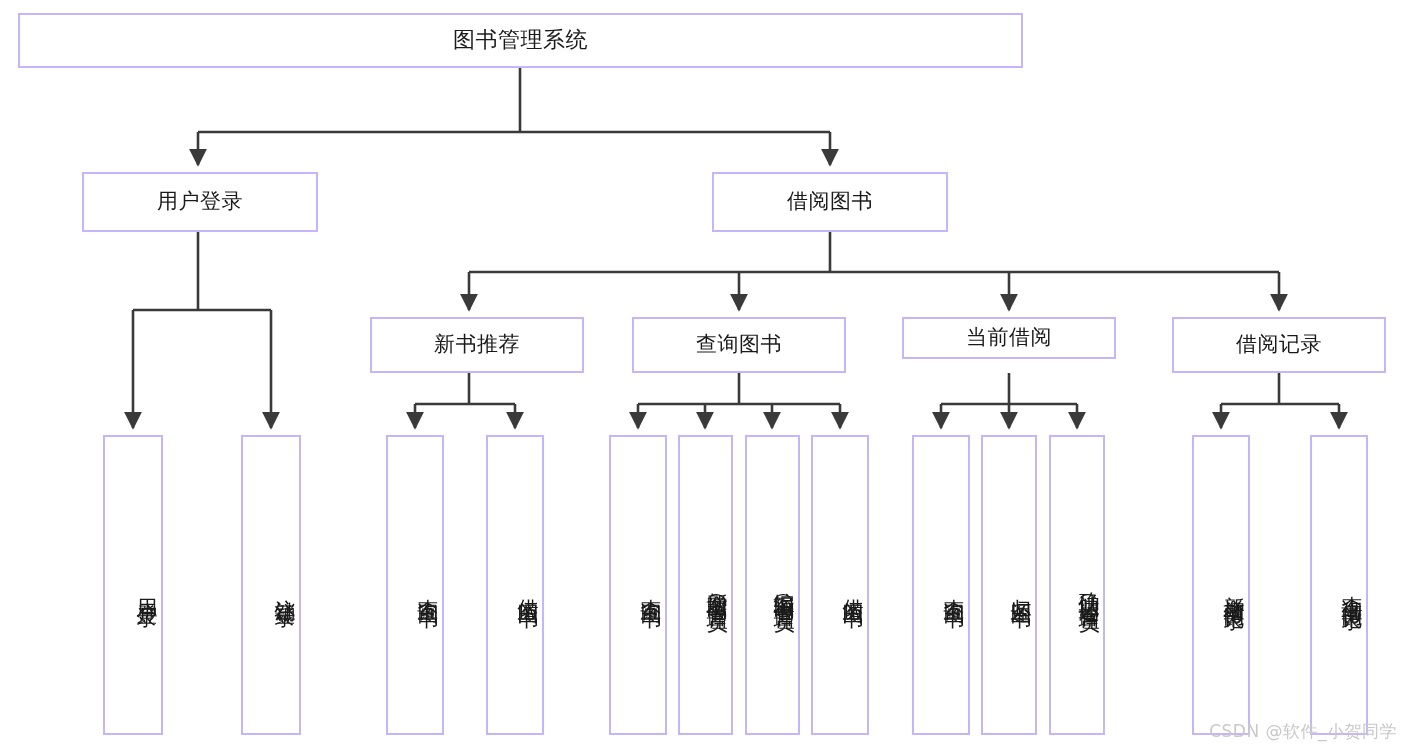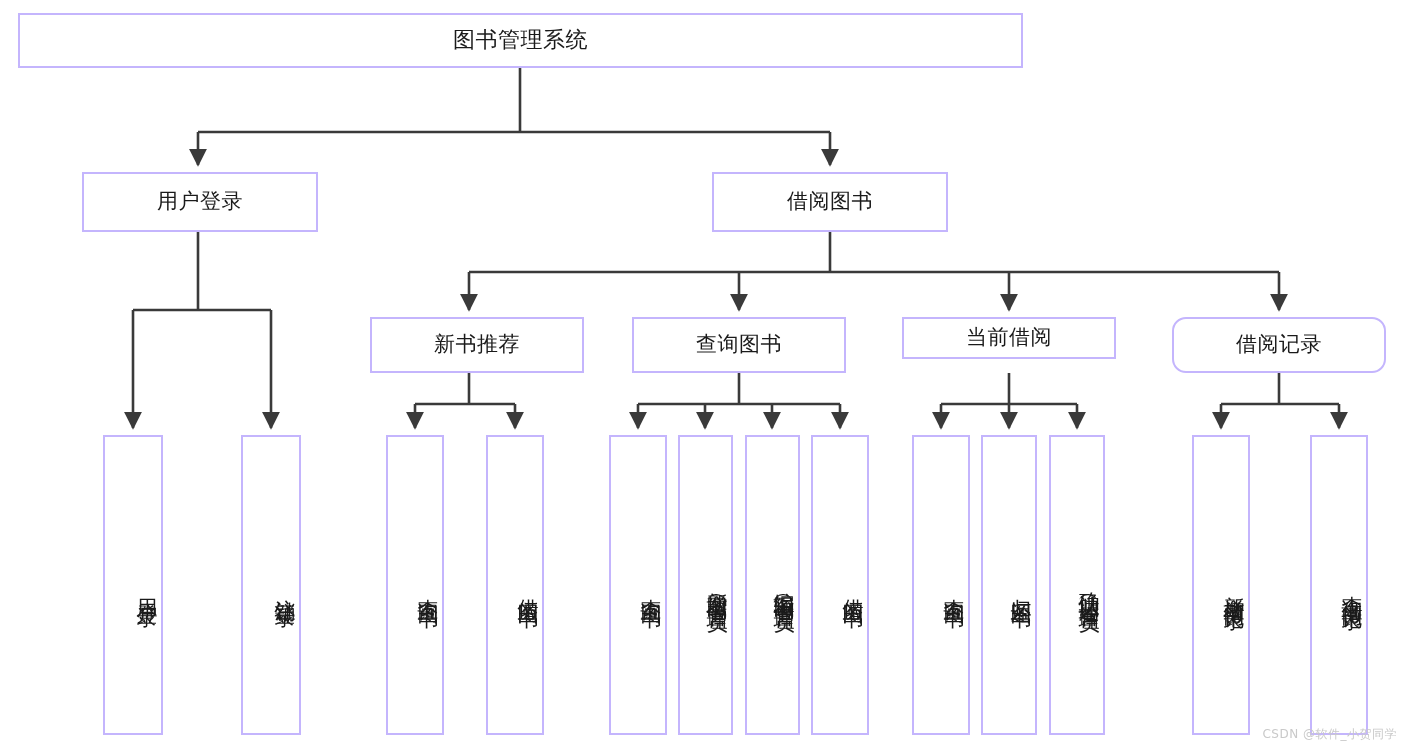--- a/index.html
+++ b/index.html
@@ -60,21 +60,21 @@
     display: block;
   }
   .node.v.center > .vtext {
     margin-top: auto;
     margin-bottom: auto;
   }
   .watermark {
     position: absolute;
     right: 8px;
     bottom: 4px;
-    font-size: 12px;
+    font-size: 17px;
     color: #c9c9c9;
     white-space: nowrap;
     z-index: 5;
     letter-spacing: 0.5px;
   }
 </style>
 </head>
 <body>
 
 <div id="canvas">
@@ -142,21 +142,21 @@
 
   <div class="node h" style="left:362px; top:317px; width:214px; height:56px;margin-left:8px;">
     <span>新书推荐</span>
   </div>
   <div class="node h" style="left:632px; top:317px; width:214px; height:56px;">
     <span>查询图书</span>
   </div>
   <div class="node h" style="left:902px; top:317px; width:214px; height:42px;">
     <span>当前借阅</span>
   </div>
-  <div class="node h" style="left:1172px; top:317px; width:214px; height:56px;border-radius:14px;">
+  <div class="node h" style="left:1172px; top:317px; width:214px; height:56px;">
     <span>借阅记录</span>
   </div>
 
   <div class="node v center" style="left:103px; top:435px; width:60px; height:300px;">
     <span class="vtext">用户登录</span>
   </div>
   <div class="node v center" style="left:241px; top:435px; width:60px; height:300px;">
     <span class="vtext">注销登录</span>
   </div>
 

